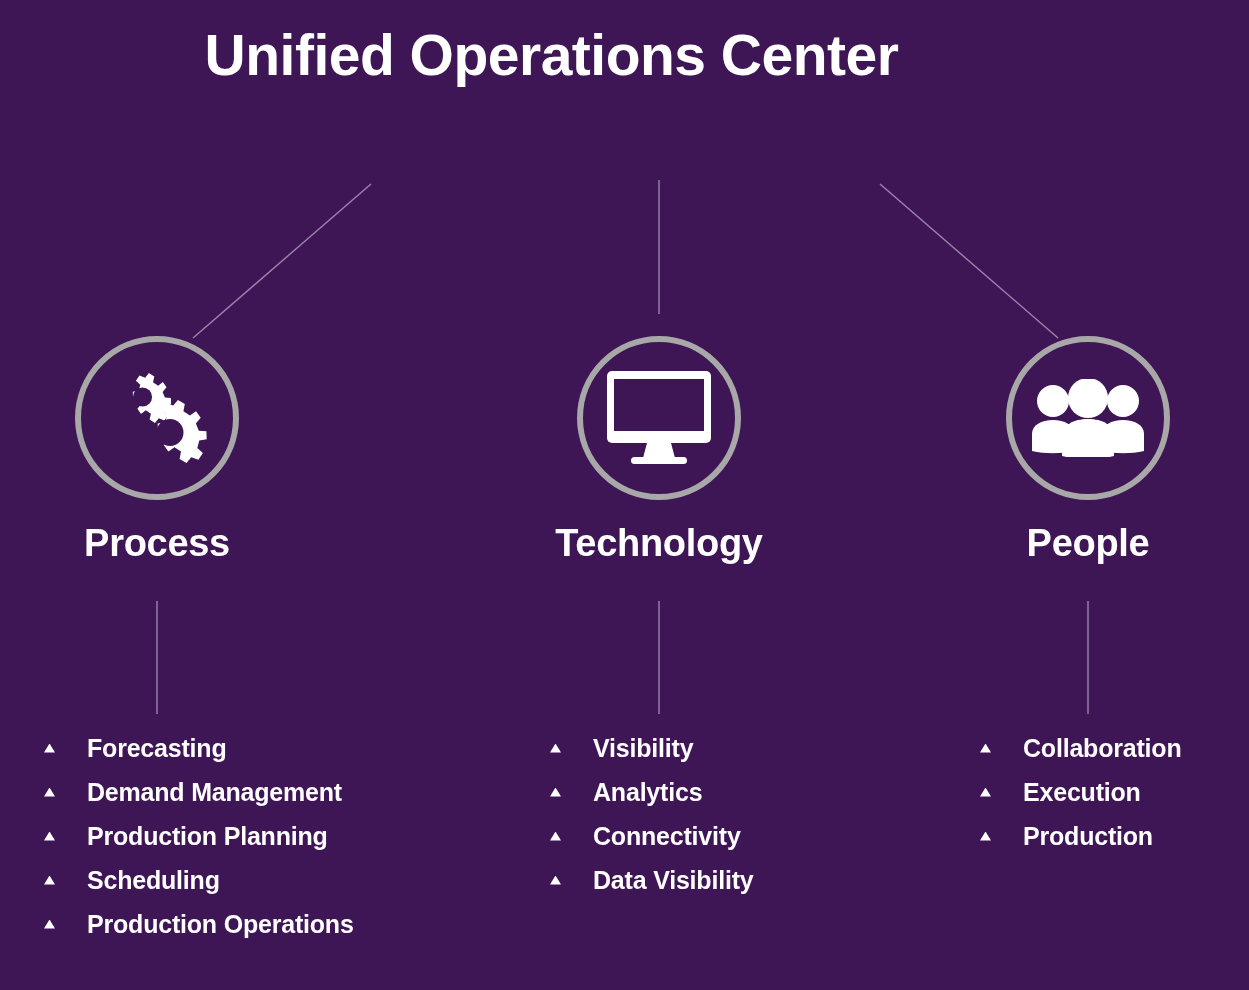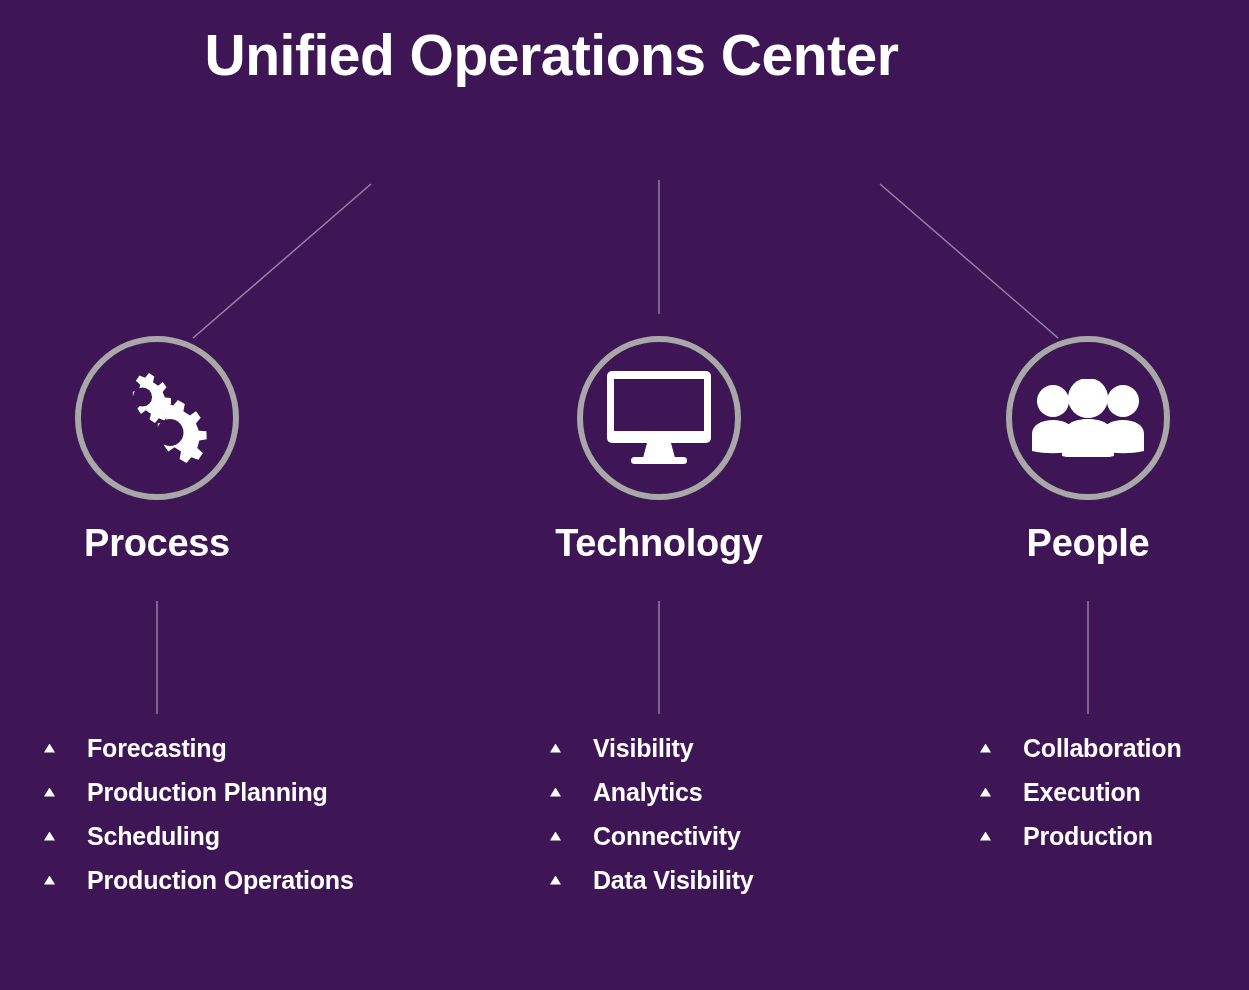--- a/index.html
+++ b/index.html
@@ -176,20 +176,24 @@
     <div class="pillar-label">People</div>
   </div>
 
   <ul class="bullet-list list-0">
     <li class="bullet-item">
       <span class="bullet-marker"></span>
       <span>Forecasting</span>
     </li>
     <li class="bullet-item">
       <span class="bullet-marker"></span>
+      <span>Demand Management</span>
+    </li>
+    <li class="bullet-item">
+      <span class="bullet-marker"></span>
       <span>Production Planning</span>
     </li>
     <li class="bullet-item">
       <span class="bullet-marker"></span>
       <span>Scheduling</span>
     </li>
     <li class="bullet-item">
       <span class="bullet-marker"></span>
       <span>Production Operations</span>
     </li>

